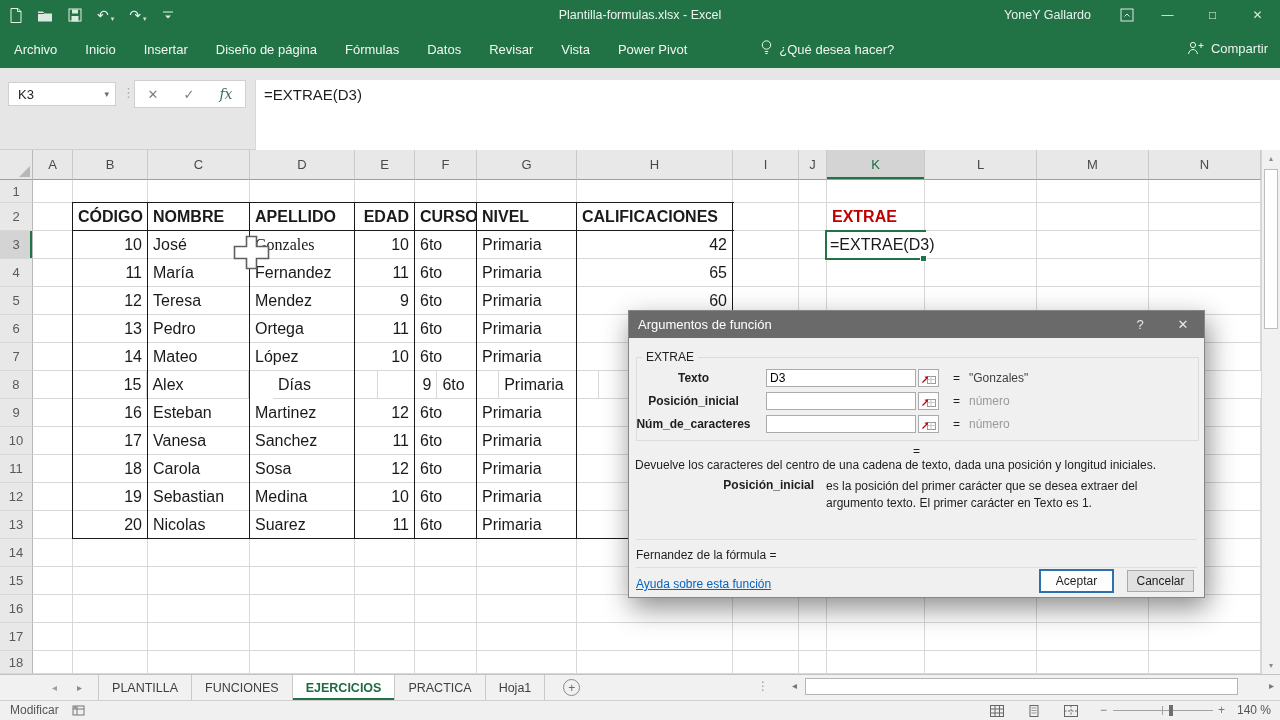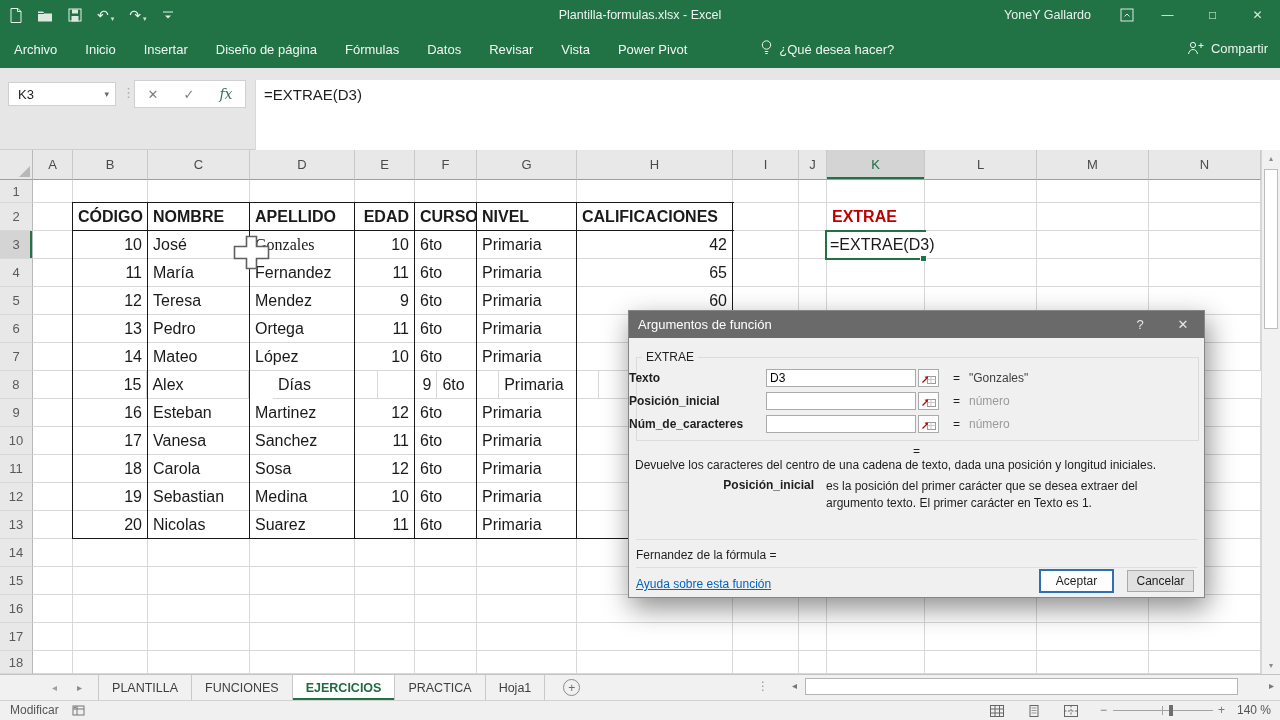--- a/index.html
+++ b/index.html
@@ -62,21 +62,21 @@
 
   
   .dialog { position:absolute; left:628px; top:310px; width:577px; height:288px; background:#f0f0f0; border:1px solid #868686; box-shadow:3px 10px 26px rgba(0,0,0,.45); z-index:20; font-size:12px; color:#1e1e1e; }
   .dlg-title { height:27px; background:#6a6a6a; color:#fff; display:flex; align-items:center; font-size:13px; padding-left:9px; }
   .dlg-title .t { flex:1; }
   .dlg-help { width:44px; text-align:center; font-size:13px; color:#e8e8e8; }
   .dlg-close { width:42px; text-align:center; font-size:13px; color:#e8e8e8; }
   .grplabel { position:absolute; left:13px; top:39px; background:#f0f0f0; padding:0 4px; z-index:2; }
   .grpbox { position:absolute; left:7px; top:46px; width:563px; height:84px; border:1px solid #dcdcdc; }
   .frow { position:absolute; left:0; height:20px; display:flex; align-items:center; }
-  .flabel { width:137px; text-align:left; font-weight:bold; padding-right:8px; flex-shrink:0; }
+  .flabel { width:137px; text-align:center; font-weight:bold; padding-right:8px; flex-shrink:0; }
   .finput { width:150px; height:18px; background:#fff; border:1px solid #ababab; font-size:12px; padding:0 3px; font-family:"Liberation Sans",sans-serif; }
   .fbtn { width:21px; height:18px; margin-left:2px; border:1px solid #ababab; background:#fdfdfd; display:flex; align-items:center; justify-content:center; }
   .feq { margin-left:14px; }
   .fres { margin-left:9px; color:#3f3f3f; }
   .fres.muted { color:#9a9a9a; }
   .dlg-eq { position:absolute; left:0; right:0; top:133px; text-align:center; }
   .dlg-desc { position:absolute; left:6px; top:147px; right:8px; }
   .dlg-arg { position:absolute; left:0; top:167px; right:8px; display:flex; }
   .dlg-arg .term { width:185px; text-align:right; font-weight:bold; flex-shrink:0; }
   .dlg-arg .tdesc { margin-left:12px; line-height:1.4; }

